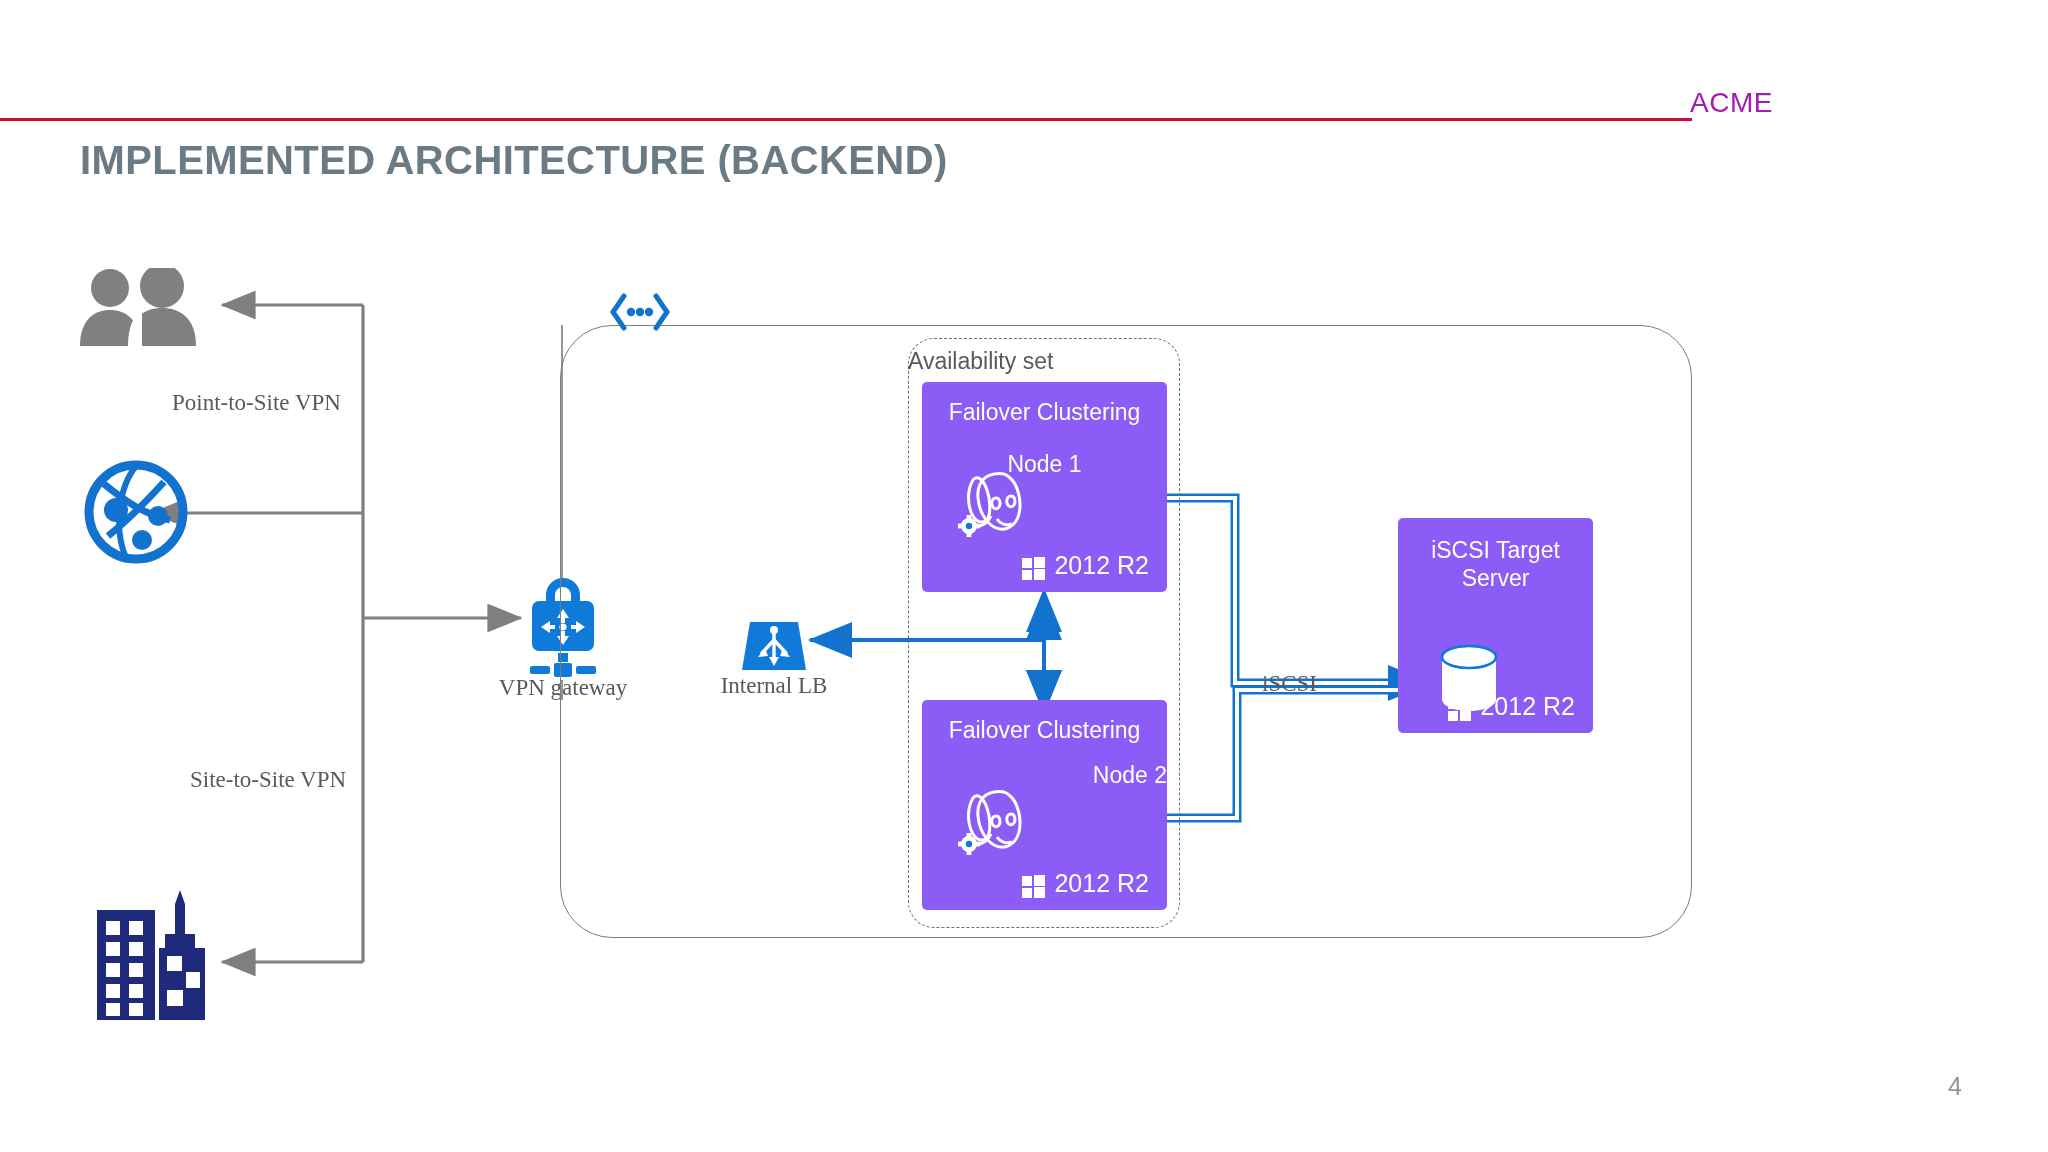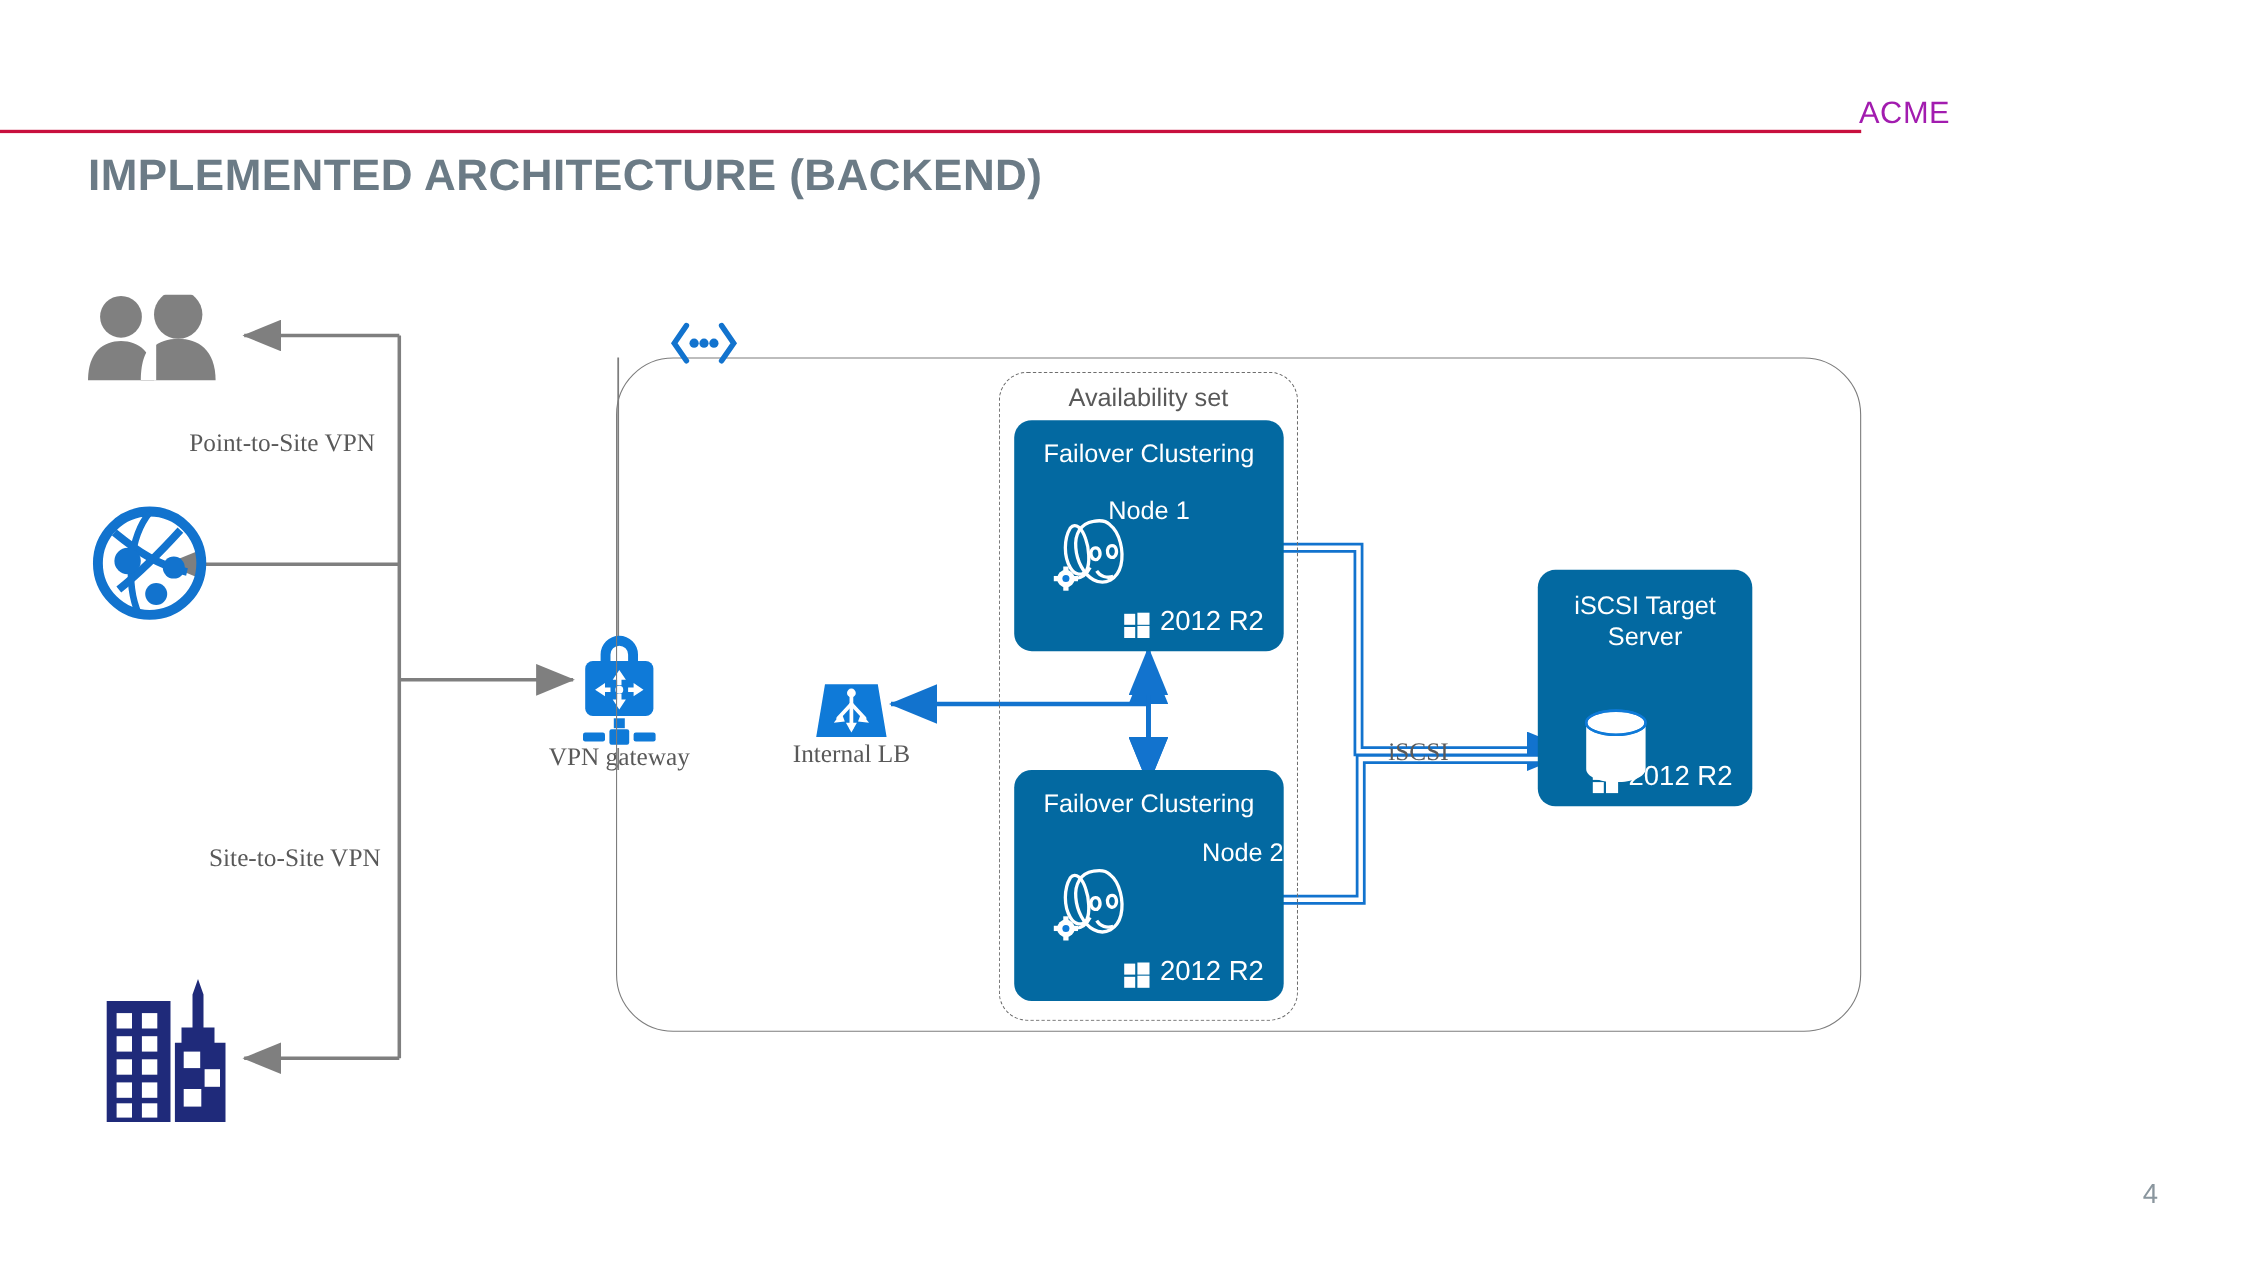--- a/index.html
+++ b/index.html
@@ -24,25 +24,25 @@
   
   .lbl{position:absolute;color:#595959;font-size:23px;white-space:nowrap;font-family:Liberation Serif, serif;}
 
   
   #vnet-boundary{position:absolute;left:560px;top:325px;width:1132px;height:613px;
                  border:1.6px solid #7d7d7d;border-radius:52px;box-sizing:border-box;}
 
   
   #availability-set{position:absolute;left:908px;top:338px;width:272px;height:590px;
                     border:1.7px dashed #6e6e6e;border-radius:26px;box-sizing:border-box;}
-  #availability-set-label{position:absolute;left:908px;top:348px;width:272px;text-align:center;
+  #availability-set-label{position:absolute;left:908px;top:348px;width:272px;
                           font-size:23px;color:#595959;}
 
   
-  .vm{position:absolute;background:#0369a1;border-radius:16px;box-sizing:border-box;}
+  .vm{position:absolute;background:#8b5cf6;border-radius:5px;box-sizing:border-box;}
   .vm-title{position:absolute;left:0;width:100%;text-align:center;color:#ffffff;
             font-size:23px;line-height:28px;}
   .os-badge{position:absolute;right:18px;bottom:12px;display:flex;align-items:flex-end;gap:9px;
             color:#ffffff;font-size:25px;}
   .win-logo{display:inline-block;width:23px;height:23px;position:relative;}
   .win-logo i{position:absolute;background:#ffffff;display:block;}
   .win-logo i.q1{left:0;top:1px;width:10px;height:10px;}
   .win-logo i.q2{left:12px;top:0px;width:11px;height:11px;}
   .win-logo i.q3{left:0;top:13px;width:10px;height:10px;}
   .win-logo i.q4{left:12px;top:12px;width:11px;height:11px;}

